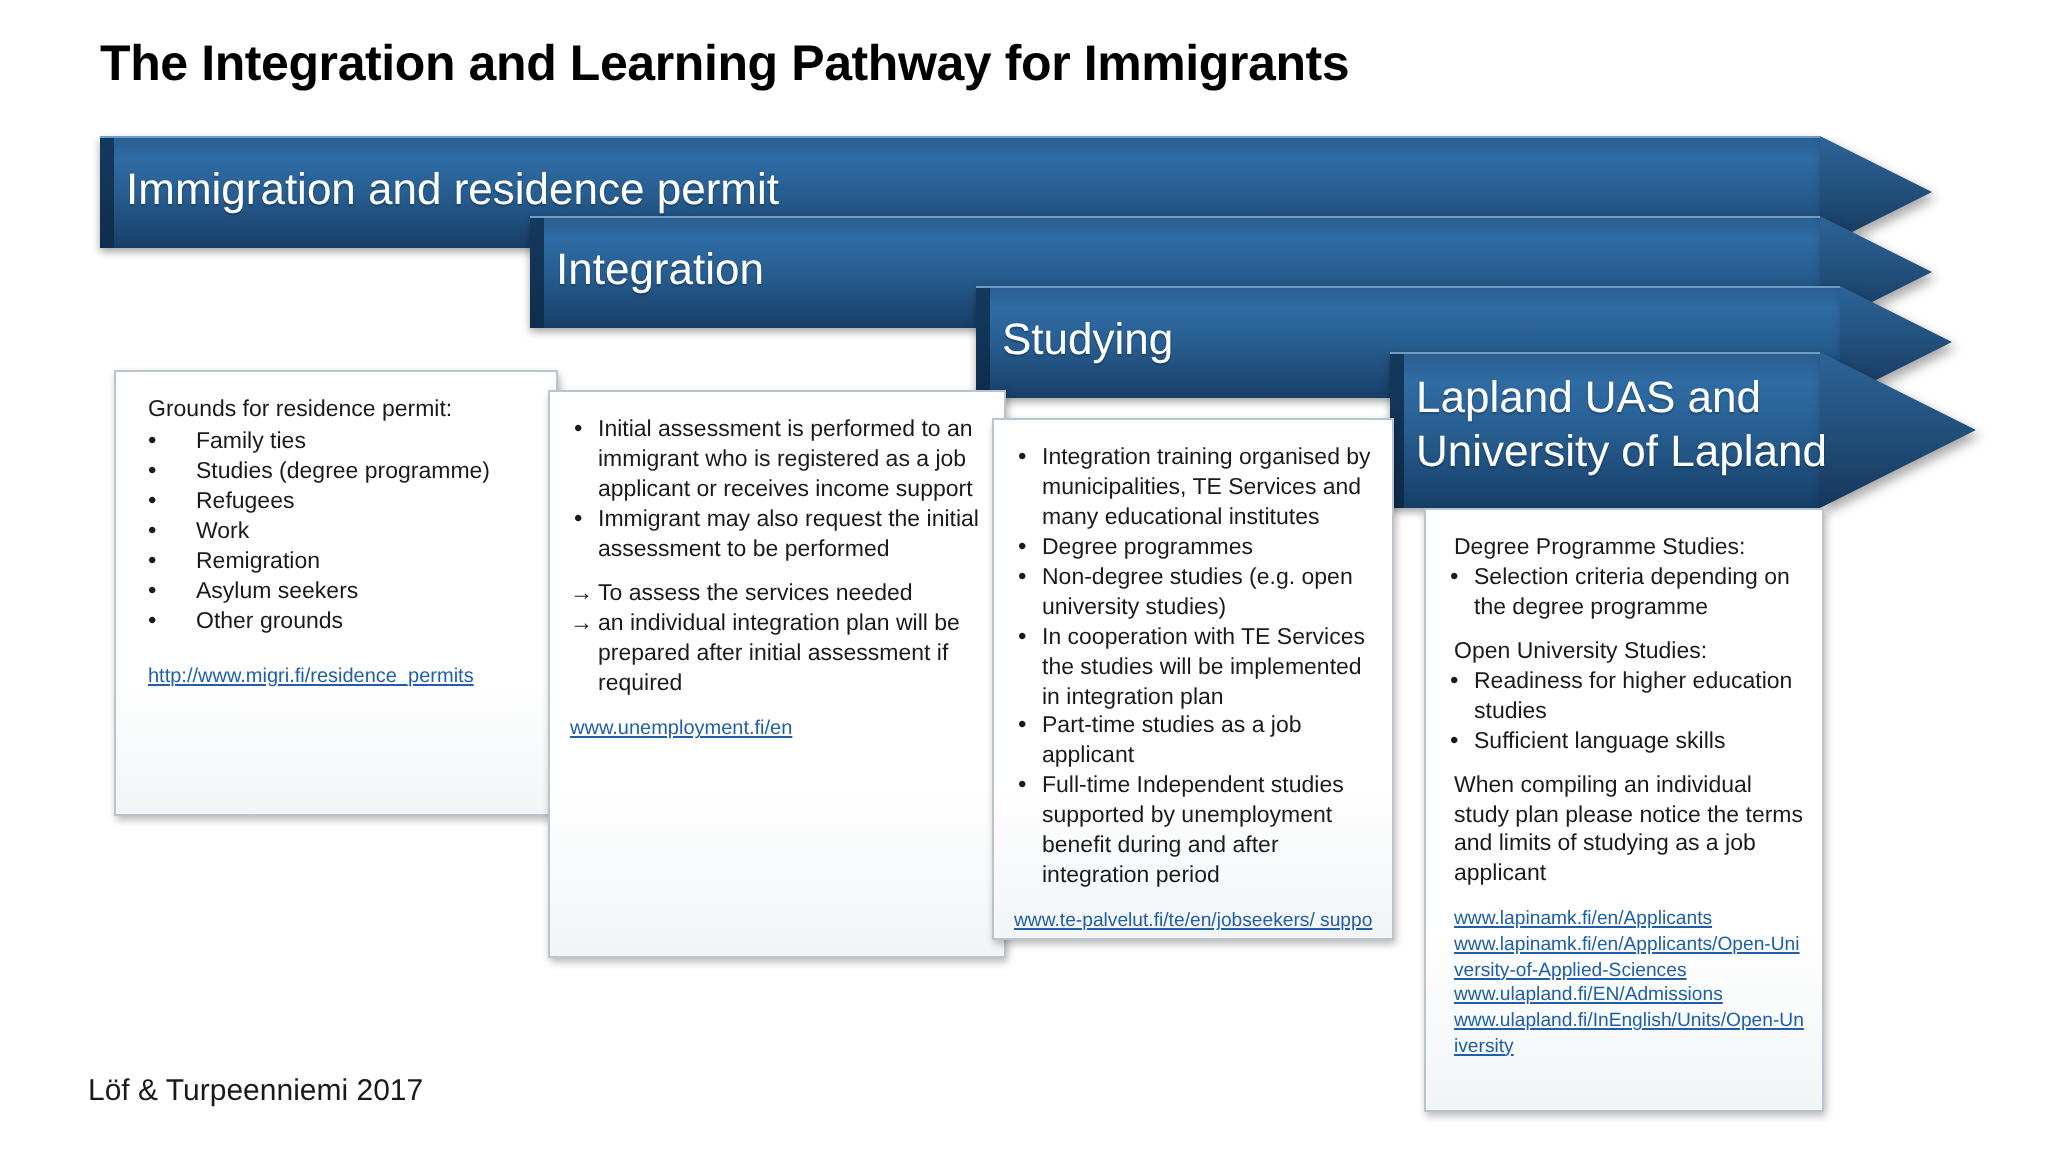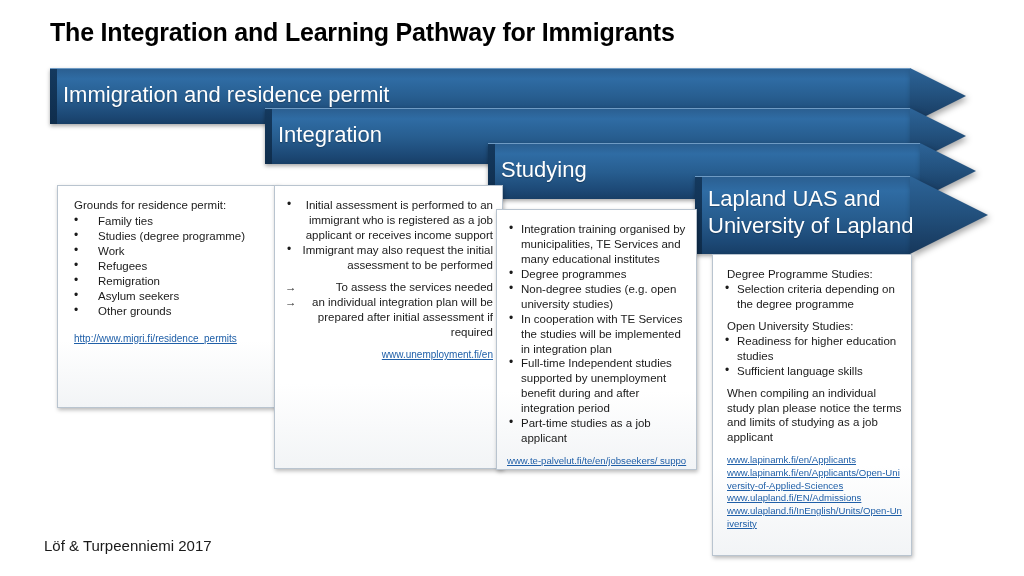--- a/index.html
+++ b/index.html
@@ -227,34 +227,34 @@
   <div class="band-label" style="left:13px; top:10px;">Lapland UAS and
 University of Lapland</div>
 </div>
 
 <div class="card" style="left:57px; top:145px; width:222px; height:223px;margin-top:40px;">
   <div class="card-inner">
     <p class="lead">Grounds for residence permit:</p>
     <ul class="bul wide">
       <li>Family ties</li>
       <li>Studies (degree programme)</li>
+      <li>Refugees</li>
       <li>Work</li>
-      <li>Refugees</li>
       <li>Remigration</li>
       <li>Asylum seekers</li>
       <li>Other grounds</li>
     </ul>
     <div class="gap"></div>
     <div class="linkblock" style="margin-left:6px;">
       <a class="lnk lnk-md" href="#">http://www.migri.fi/residence_permits</a>
     </div>
   </div>
 </div>
 
-<div class="card" style="left:274px; top:185px; width:229px; height:284px;text-align:right;">
+<div class="card" style="left:274px; top:195px; width:229px; height:284px;">
   <div class="card-inner">
     <ul class="bul">
       <li>Initial assessment is performed to an immigrant who is registered as a job applicant or receives income support</li>
       <li>Immigrant may also request the initial assessment to be performed</li>
     </ul>
     <div class="gap-s"></div>
     <ul class="arr">
       <li>To assess the services needed</li>
       <li>an individual integration plan will be prepared after initial assessment if required</li>
     </ul>
@@ -267,22 +267,22 @@
 
 <div class="card" style="left:496px; top:209px; width:201px; height:261px;">
   <div class="card-inner">
     <ul class="bul">
       <li>Integration training organised by municipalities, TE Services and many educational institutes</li>
       <li>Degree programmes</li>
       <li>Non-degree studies (e.g. open university studies)</li>
     </ul>
     <ul class="bul">
       <li>In cooperation with TE Services the studies will be implemented in integration plan</li>
+      <li>Part-time studies as a job applicant</li>
       <li>Full-time Independent studies supported by unemployment benefit during and after integration period</li>
-      <li>Part-time studies as a job applicant</li>
     </ul>
     <div class="gap-s"></div>
     <div class="linkblock">
       <a class="lnk" href="#">www.te-palvelut.fi/te/en/jobseekers/ support_finding_job/integration_services_ for_immigrants</a>
     </div>
   </div>
 </div>
 
 <div class="card" style="left:712px; top:254px; width:200px; height:302px;">
   <div class="card-inner">

